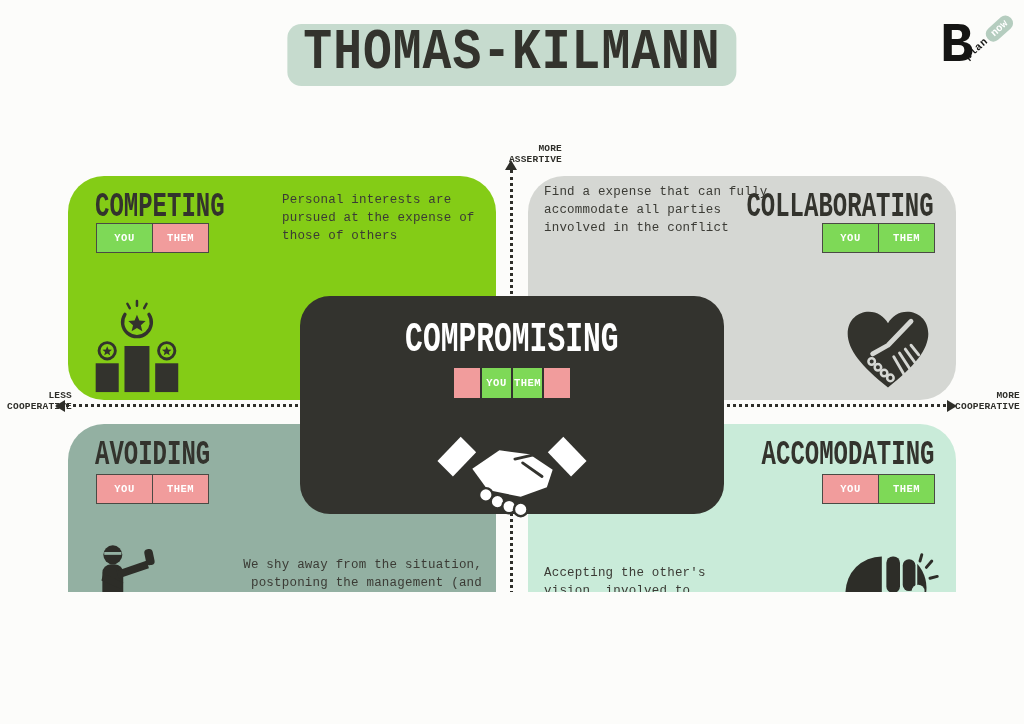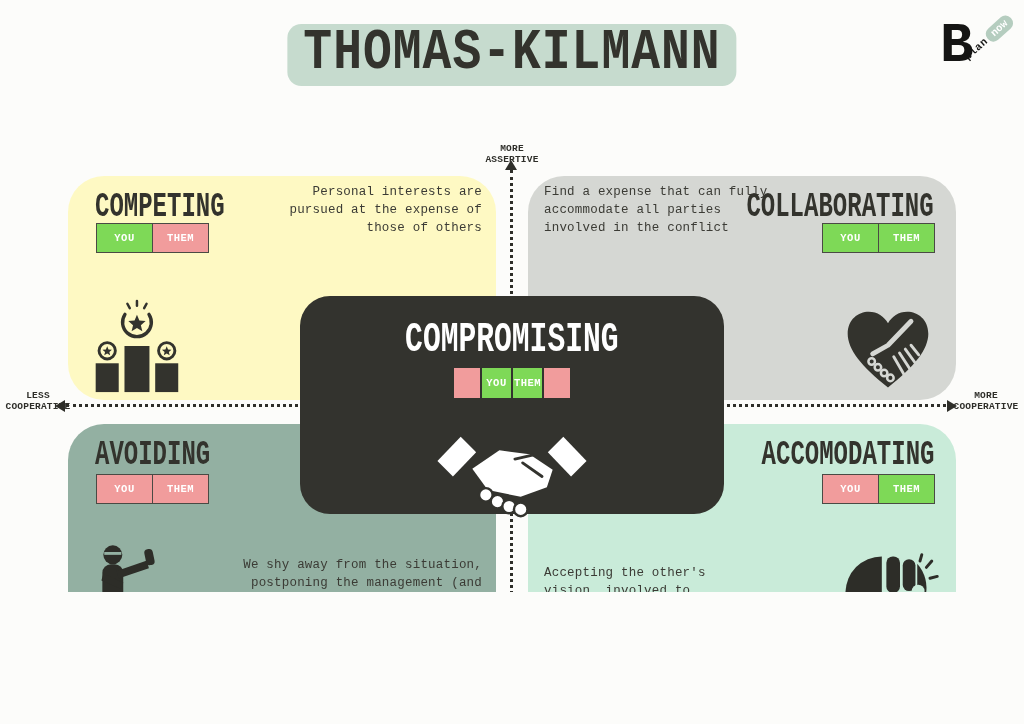--- a/index.html
+++ b/index.html
@@ -24,50 +24,50 @@
   .logo-now{background:#b5cdbf;color:#ffffff;border-radius:7px;padding:1px 6px 2px;margin-left:2px;}
 
   
   .vline{position:absolute;left:510px;top:170px;height:478px;width:0;border-left:3px dotted #2e2e29;z-index:1;}
   .hline{position:absolute;left:66px;top:404px;width:880px;height:0;border-top:3px dotted #2e2e29;z-index:1;}
   .arr{position:absolute;width:0;height:0;z-index:2;}
   .arr-up{left:505px;top:160px;border-left:6px solid transparent;border-right:6px solid transparent;border-bottom:10px solid #2e2e29;}
   .arr-down{left:505px;top:646px;border-left:6px solid transparent;border-right:6px solid transparent;border-top:10px solid #2e2e29;}
   .arr-left{left:55px;top:400px;border-top:6px solid transparent;border-bottom:6px solid transparent;border-right:10px solid #2e2e29;}
   .arr-right{left:947px;top:400px;border-top:6px solid transparent;border-bottom:6px solid transparent;border-left:10px solid #2e2e29;}
-  .axis-label{position:absolute;font-size:9.5px;font-weight:bold;color:#2e2e29;text-align:center;
+  .axis-label{position:absolute;font-size:9.5px;font-weight:bold;color:#2e2e29;text-align:right;
               line-height:1.2;letter-spacing:0.2px;z-index:2;}
   .axis-top{left:462px;top:143px;width:100px;}
   .axis-bottom{left:462px;top:653px;width:100px;}
   .axis-left{left:4px;top:390px;width:68px;}
   .axis-right{left:952px;top:390px;width:68px;}
 
   
   .quad{position:absolute;width:428px;border-radius:36px;z-index:0;}
-  .q-competing{left:68px;top:176px;height:224px;background:#fef9c3;}
+  .q-competing{left:68px;top:176px;height:224px;background:#84cc16;}
   .q-collaborating{left:528px;top:176px;height:224px;background:#d5d7d3;}
   .q-avoiding{left:68px;top:424px;height:216px;background:#93b0a2;}
   .q-accomodating{left:528px;top:424px;height:216px;background:#c9ebd9;}
 
   .quad-title{position:absolute;margin:0;font-size:32px;font-weight:bold;color:#33332d;
               white-space:nowrap;transform:scale(0.75,1.12);}
   .qt-left{left:27px;top:10px;transform-origin:left top;}
   .qt-right{right:22px;top:10px;transform-origin:right top;}
 
   .vs{position:absolute;display:flex;border:1.5px solid #4a4a44;background:#4a4a44;}
   .vs-left{left:28px;top:47px;}
   .vs-right{right:21px;top:47px;}
   .vs2-left{left:28px;top:50px;}
   .vs2-right{right:21px;top:50px;}
   .vs-btn{width:55px;height:28px;line-height:28px;text-align:center;color:#ffffff;
           font-weight:bold;font-size:10.5px;letter-spacing:0.5px;}
   .vs-btn + .vs-btn{border-left:1.5px solid #4a4a44;}
 
   .quad-desc{position:absolute;margin:0;font-size:12.5px;line-height:1.42;color:#3b3b35;letter-spacing:0.2px;}
-  .qd-competing{right:14px;top:8px;width:200px;text-align:right;}
+  .qd-competing{right:14px;top:16px;width:200px;}
   .qd-collaborating{left:16px;top:8px;width:235px;text-align:left;}
   .qd-avoiding{right:14px;bottom:12px;width:268px;text-align:right;}
   .qd-accomodating{left:16px;bottom:22px;width:200px;text-align:left;}
 
   .quad-icon{position:absolute;}
   .qi-competing{left:20px;bottom:6px;}
   .qi-collaborating{right:20px;bottom:4px;}
   .qi-avoiding{left:22px;bottom:2px;}
   .qi-accomodating{right:16px;bottom:-16px;}
 

